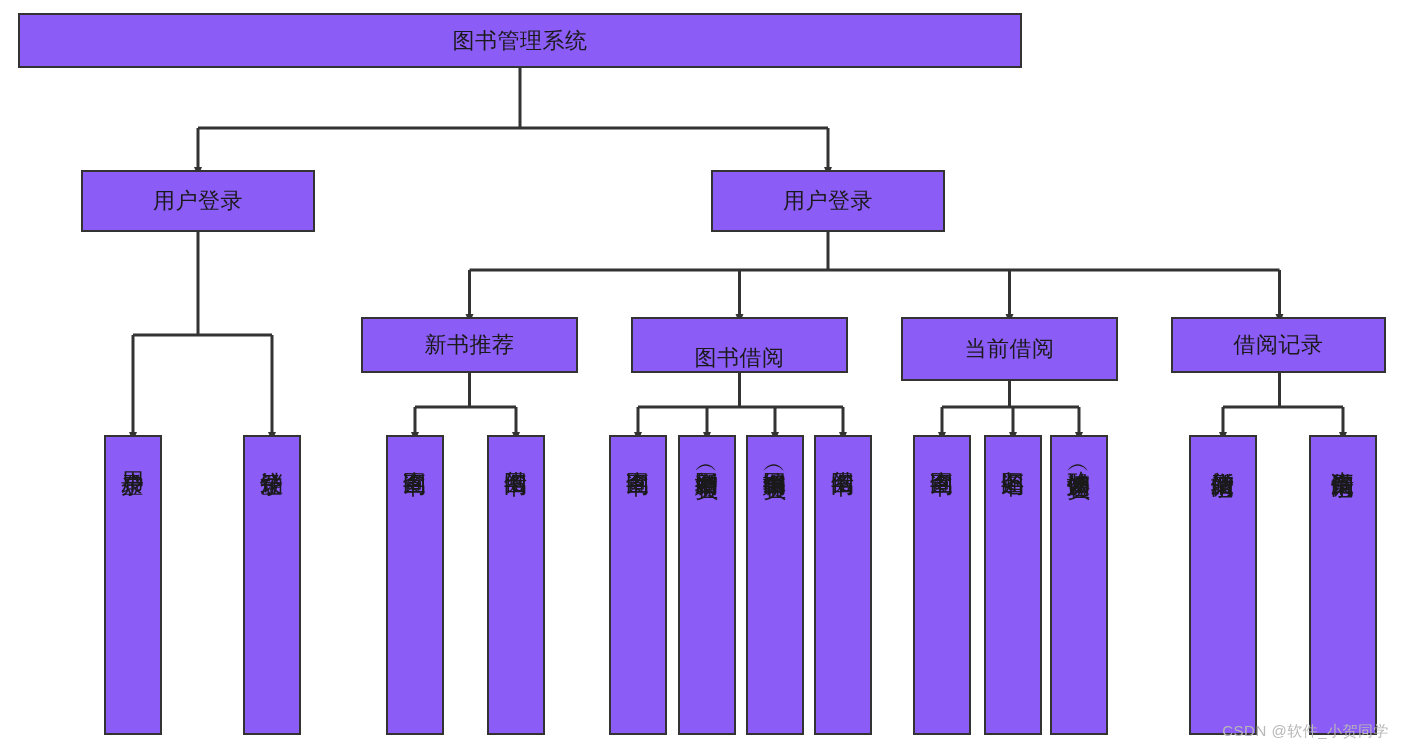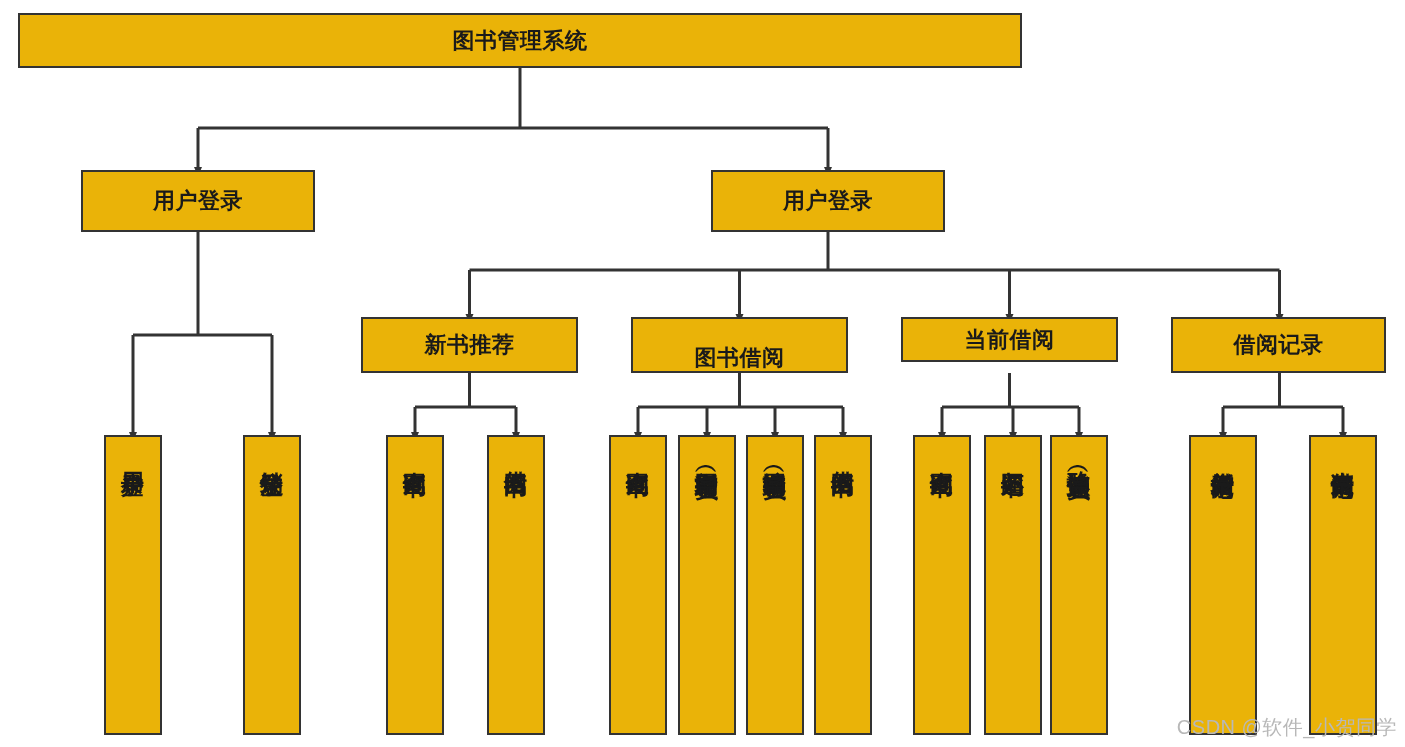--- a/index.html
+++ b/index.html
@@ -21,26 +21,25 @@
     position: absolute;
     left: 0;
     top: 0;
     width: 1405px;
     height: 747px;
   }
   .node {
     position: absolute;
     box-sizing: border-box;
     border: 2px solid #333333;
-    background: #eab308;
+    background: #8b5cf6;
     display: flex;
     align-items: center;
     justify-content: center;
     color: #1a1a1a;
-    font-weight: bold;
   }
   .node-label {
     display: block;
     text-align: center;
     line-height: 1.18;
     letter-spacing: 0.5px;
   }
   .h-node .node-label {
     font-size: 22px;
   }
@@ -52,23 +51,23 @@
   .v-node .node-label {
     writing-mode: vertical-rl;
     text-orientation: upright;
     font-size: 23px;
     line-height: 1.05;
     letter-spacing: 1px;
     white-space: nowrap;
   }
   #watermark {
     position: absolute;
-    right: 8px;
+    right: 16px;
     bottom: 6px;
-    font-size: 20px;
+    font-size: 15px;
     color: #b8b8b8;
     letter-spacing: 0.5px;
     white-space: nowrap;
     pointer-events: none;
   }
 </style>
 </head>
 <body>
 
 <div id="canvas">
@@ -123,21 +122,21 @@
       </div>
       <div class="node h-node" style="left: 711px; top: 170px; width: 234px; height: 62px;">
         <span class="node-label">用户登录</span>
       </div>
       <div class="node h-node" style="left: 361px; top: 317px; width: 217px; height: 56px;">
         <span class="node-label">新书推荐</span>
       </div>
       <div class="node h-node" style="left: 631px; top: 317px; width: 217px; height: 56px; align-items: flex-end;">
         <span class="node-label">图书借阅</span>
       </div>
-      <div class="node h-node" style="left: 901px; top: 317px; width: 217px; height: 45px;">
+      <div class="node h-node" style="left: 901px; top: 317px; width: 217px; height: 64px;">
         <span class="node-label">当前借阅</span>
       </div>
       <div class="node h-node" style="left: 1171px; top: 317px; width: 215px; height: 56px;">
         <span class="node-label">借阅记录</span>
       </div>
       <div class="node v-node" style="left: 104px; top: 435px; width: 58px; height: 300px;">
         <span class="node-label">用户登录</span>
       </div>
       <div class="node v-node" style="left: 243px; top: 435px; width: 58px; height: 300px;">
         <span class="node-label">注销登录</span>

